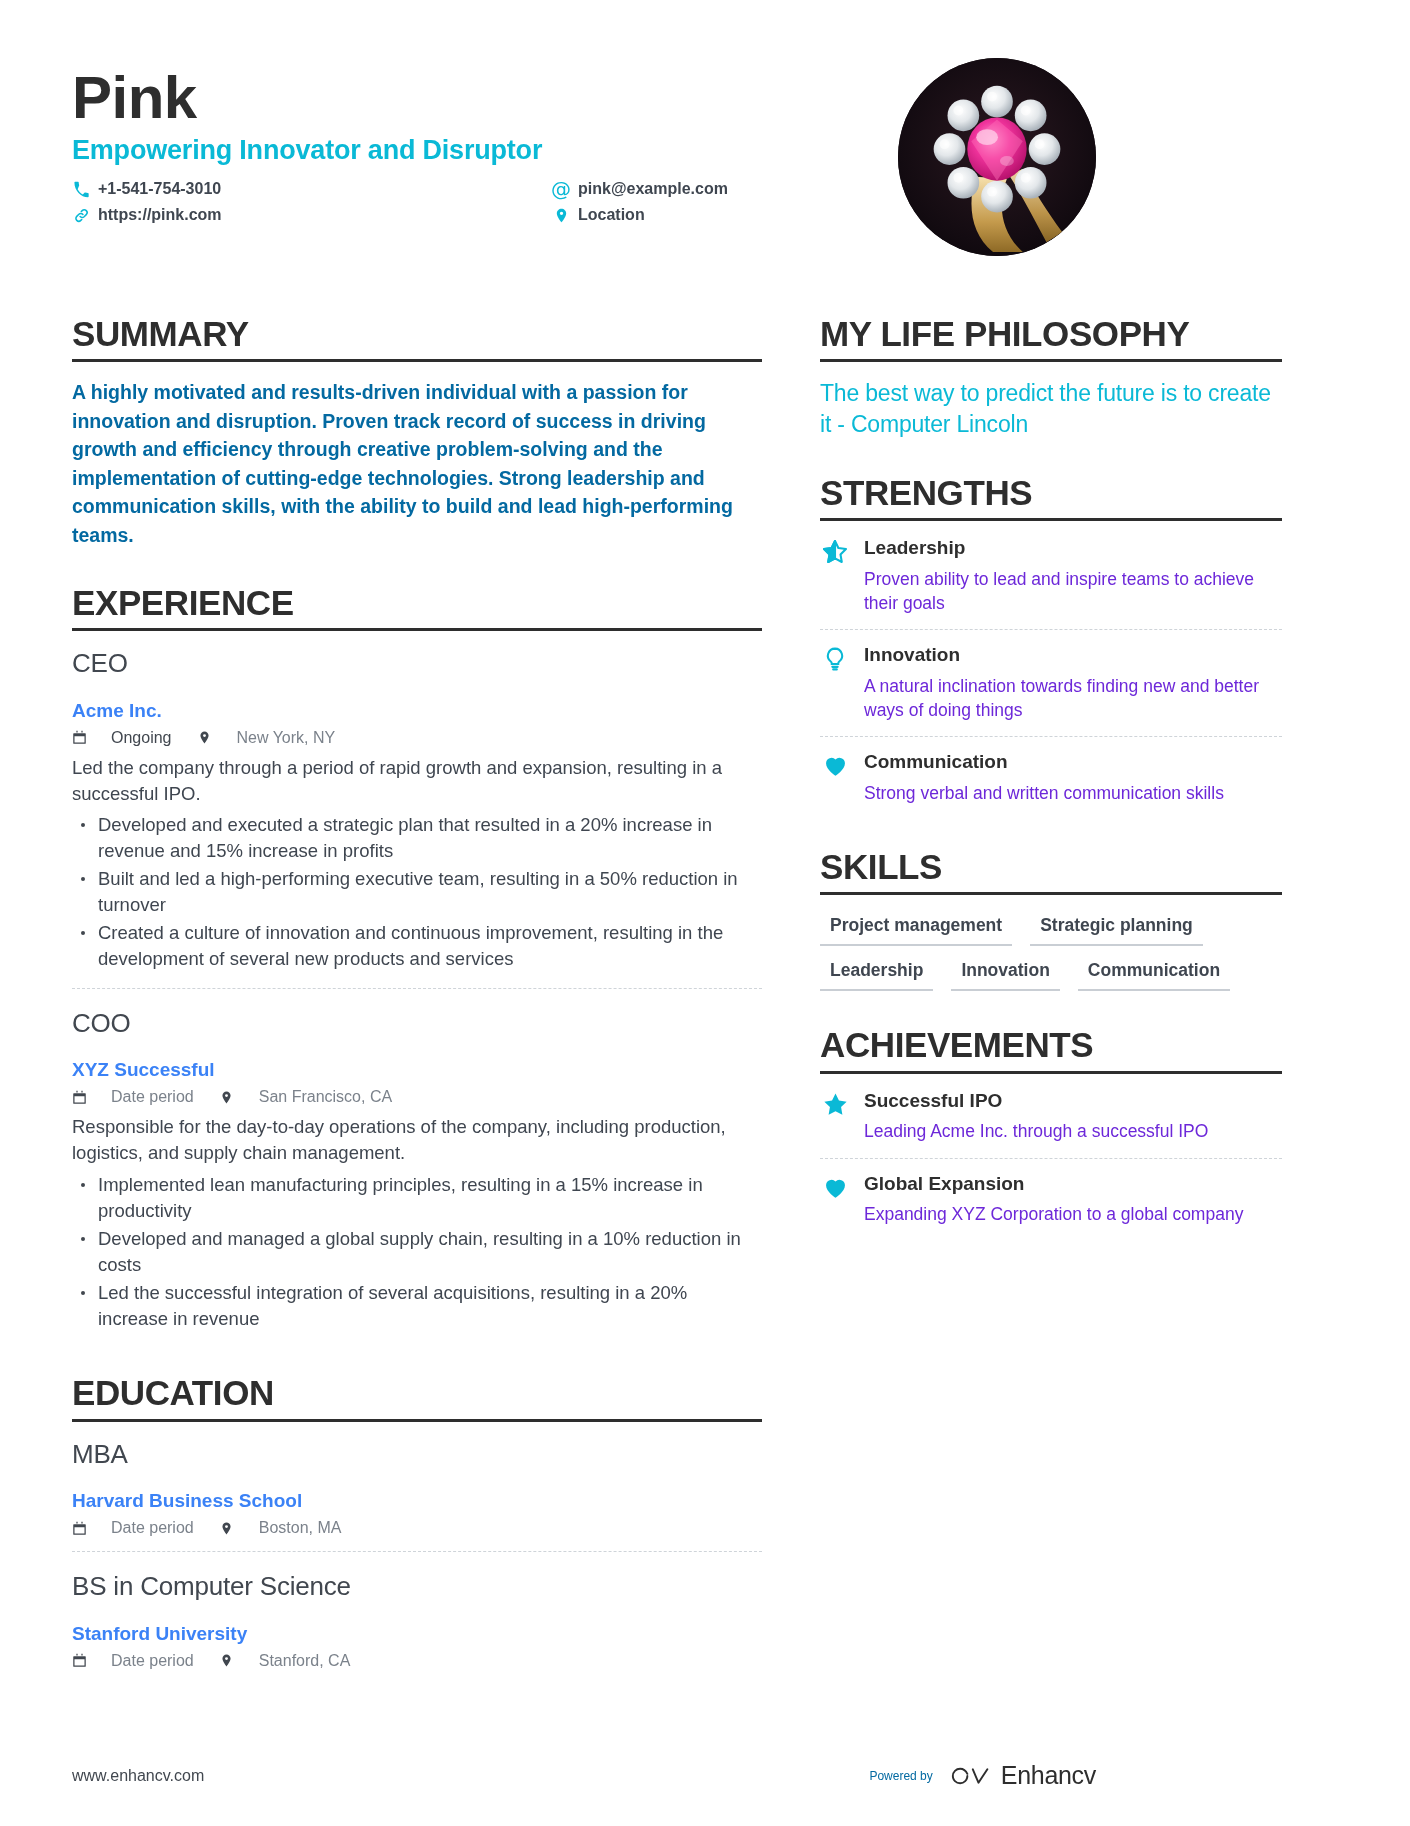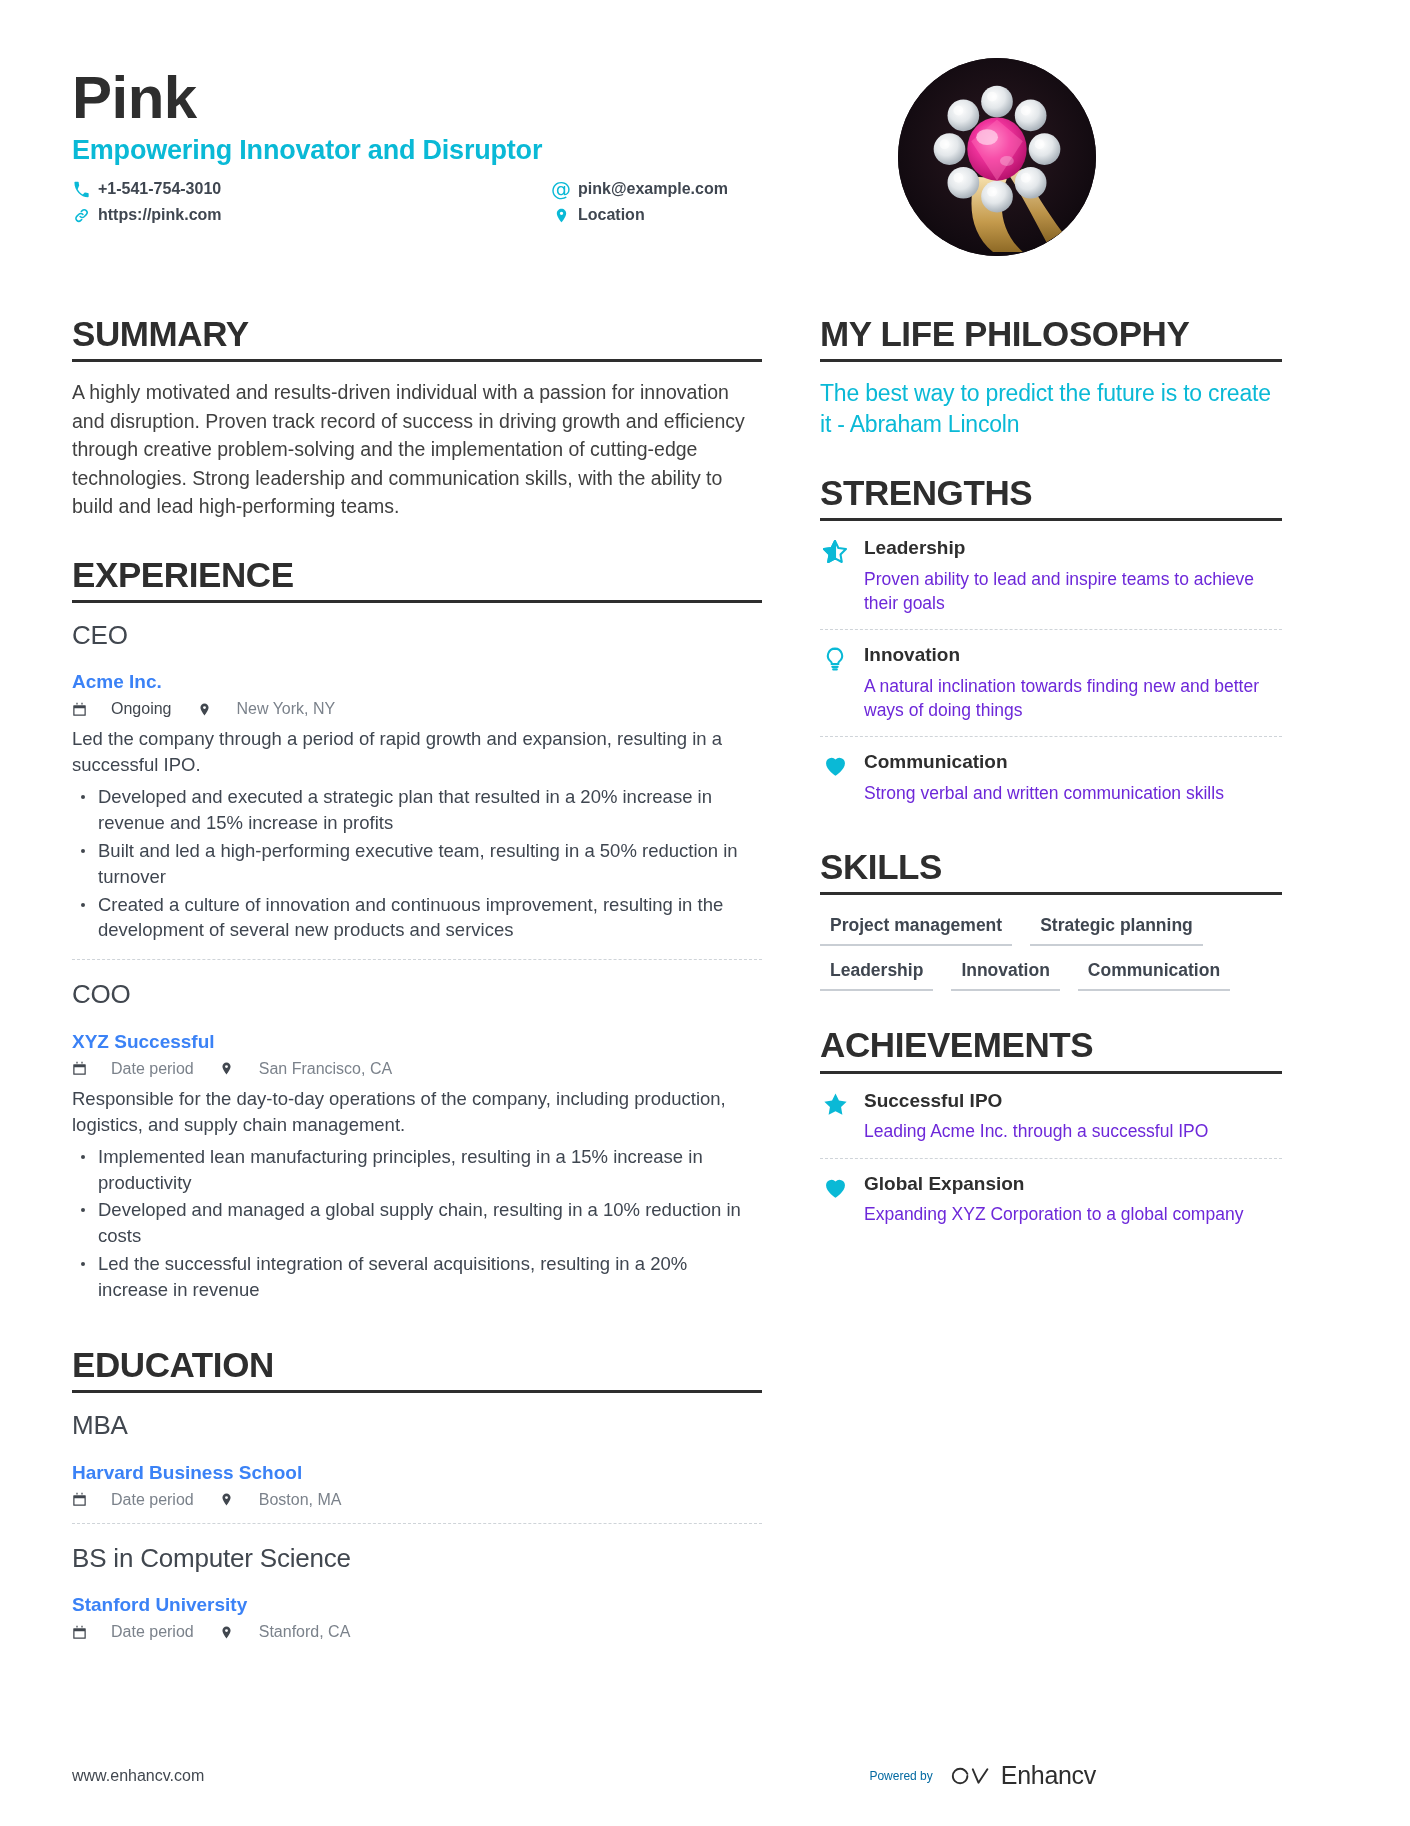--- a/index.html
+++ b/index.html
@@ -102,21 +102,22 @@
   .section-rule {
     height: 3px;
     background: #2e2e2e;
     margin-top: 6px;
     margin-bottom: 16px;
   }
 
   .summary-text {
     font-size: 19.5px;
     line-height: 1.46;
-    color: #404040;
+    color: #0369a1;
+    font-weight: bold;
   }
 
   
   .entry { margin-bottom: 4px; padding-bottom: 14px; }
   .entry.divided { border-bottom: 1px dashed #cfd4d9; margin-bottom: 18px; }
   .entry-title {
     font-size: 26px;
     color: #41474f;
     font-weight: 400;
     line-height: 1.25;
@@ -479,21 +480,21 @@
         </div>
       </div>
 
     </div>
 
     <div class="col-right">
 
       <div class="section">
         <div class="section-title">MY LIFE PHILOSOPHY</div>
         <div class="section-rule"></div>
-        <p class="philosophy-quote">The best way to predict the future is to create it - Abraham Lincoln</p>
+        <p class="philosophy-quote">The best way to predict the future is to create it - Computer Lincoln</p>
       </div>
 
       <div class="section" style="margin-top:34px;">
         <div class="section-title">STRENGTHS</div>
         <div class="section-rule"></div>
 
         <div class="icon-entry">
           <span class="ie-icon">
             <svg width="28" height="28" viewBox="0 0 24 24" fill="none" stroke="currentColor" stroke-width="1.8" stroke-linejoin="round">
               <path d="M12 2.6l2.9 5.9 6.5.95-4.7 4.6 1.1 6.5L12 17.5 6.2 20.55l1.1-6.5-4.7-4.6 6.5-.95z"></path>

